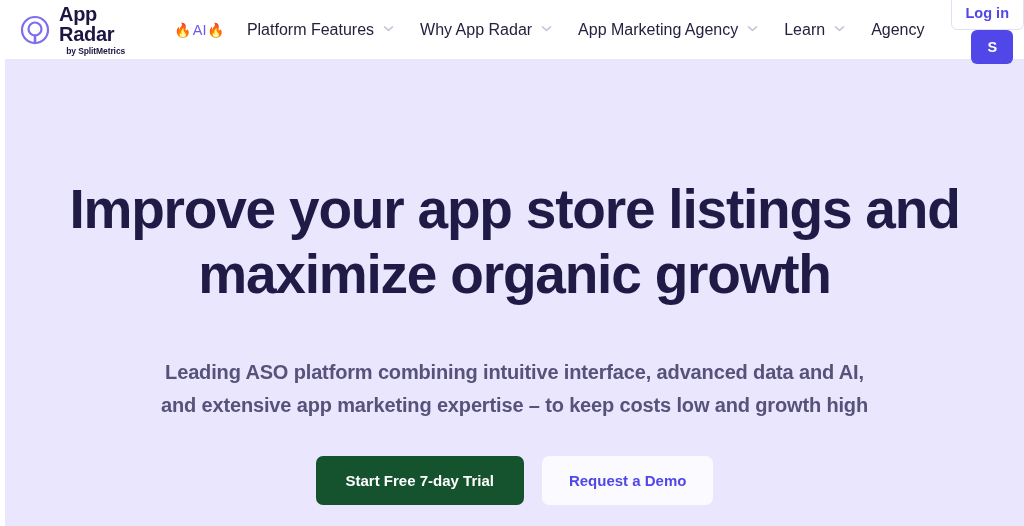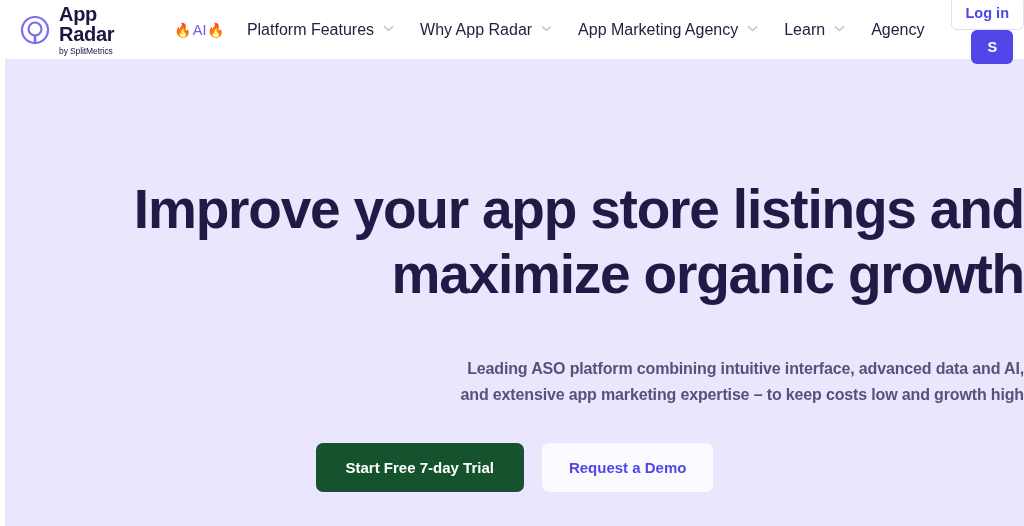--- a/index.html
+++ b/index.html
@@ -30,22 +30,22 @@
     width:30px; height:30px;
     margin-right:9px;
     flex:0 0 30px;
   }
   .logo-text { display:flex; flex-direction:column; line-height:1; }
   .logo-name {
     font-size:20px; font-weight:bold; color:#1b1642;
     letter-spacing:-0.3px;
   }
   .logo-sub {
-    font-size:8.5px; font-weight:normal; color:#1b1642;
-    text-align:left; margin-top:3px; letter-spacing:-0.1px;
+    font-size:8.5px; font-weight:bold; color:#1b1642;
+    text-align:center; margin-top:3px; letter-spacing:-0.1px;
   }
 
   .nav {
     display:flex; align-items:center;
     margin-left:42px;
     height:100%;
   }
   .nav-item {
     display:flex; align-items:center;
     font-size:16px; color:#25213f;
@@ -90,36 +90,36 @@
   #hero {
     position:absolute; top:59px; left:5px;
     width:1019px; height:467px;
     background:#e9e6fd;
     overflow:hidden;
   }
 
   .hero-inner {
     position:absolute; left:0; top:0;
     width:1019px;
-    text-align:right;
+    text-align:center;
   }
 
   .headline {
     margin-top:118px;
     font-size:55px; font-weight:bold;
     line-height:1.19;
     color:#1f1b46;
     letter-spacing:-1.2px;
     white-space:nowrap;
   }
   .headline-l2 { display:block; }
 
   .subhead {
     margin-top:48px;
-    font-size:16px; font-weight:bold;
+    font-size:20px; font-weight:bold;
     line-height:1.65;
     color:#565279;
     white-space:nowrap;
     letter-spacing:-0.15px;
   }
   .subhead-l2 { display:block; }
 
   .cta-row {
     margin-top:34px;
     display:flex; justify-content:center; align-items:center;

